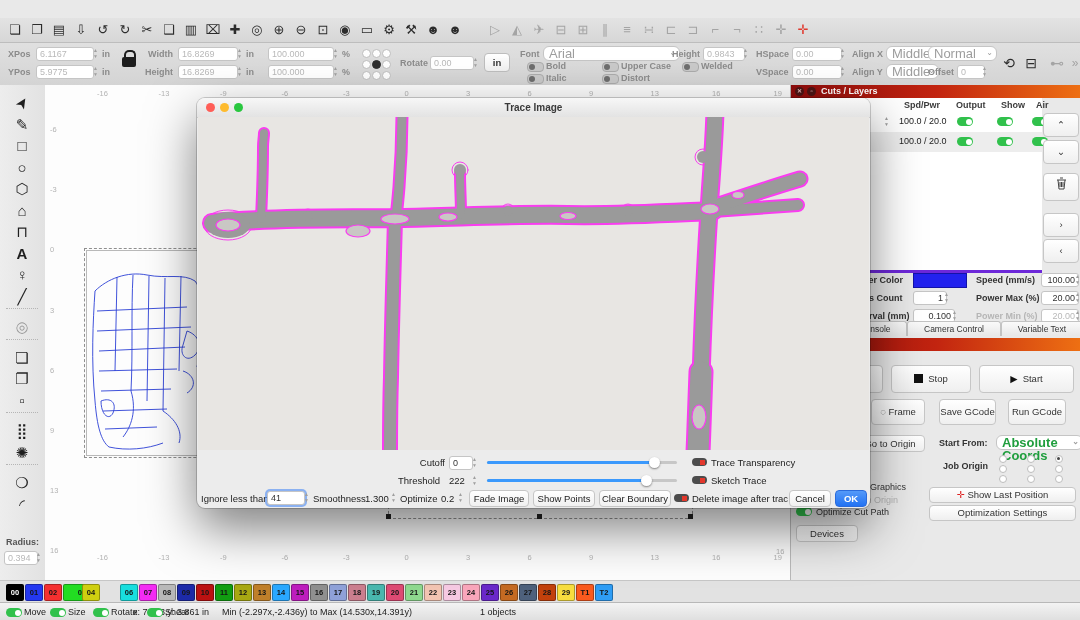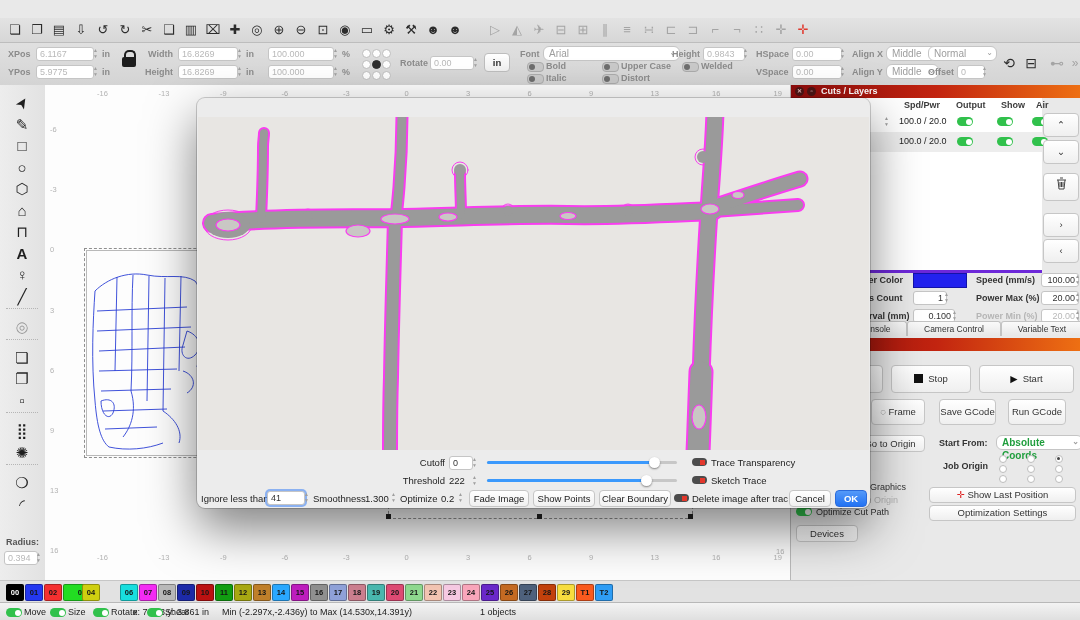--- a/index.html
+++ b/index.html
@@ -20,21 +20,21 @@
   .lbl{position:absolute;color:#8b8b8b;font-weight:bold;font-size:9px;}
   .lbl.dk{color:#555;}
   .fld{position:absolute;background:#fff;border:1px solid #c5c5c5;border-radius:3px;height:12px;
        line-height:12px;padding:0 3px;font-size:9px;color:#b9b9b9;}
   .fld.dark{color:#333;}
   .fld.right{text-align:right;}
   .stp{position:absolute;width:7px;height:13px;color:#9f9f9f;font-size:5px;line-height:6px;text-align:center;}
   .stp::before{content:"▲";display:block;}
   .stp::after{content:"▼";display:block;}
   .combo{position:absolute;background:#fff;border:1px solid #c5c5c5;border-radius:6px;height:13px;line-height:13px;
-         padding:0 12px 0 5px;font-size:10px;color:#9d9d9d;}
+         padding:0 12px 0 5px;font-size:13px;color:#9d9d9d;}
   .combo::after{content:"⌄";position:absolute;right:3px;top:-1px;color:#9d9d9d;font-size:8px;}
   .combo.dark{color:#444;}
   .minitg{position:absolute;width:15px;height:8px;border-radius:4px;background:#c9c9c9;border:1px solid #ababab;}
   .minitg::before{content:"";position:absolute;left:1px;top:1px;width:6px;height:6px;border-radius:50%;background:#6e6e6e;}
   .anchor-grid{position:absolute;display:grid;grid-template-columns:repeat(3,8px);grid-gap:2px;}
   .anchor-grid i{width:7px;height:7px;border-radius:50%;background:#fdfdfd;border:1px solid #bdbdbd;}
   .anchor-grid i.on{background:#2d2d2d;border-color:#2d2d2d;}
   .lock{position:absolute;width:14px;height:10px;background:#1d1d1d;border-radius:2px;}
   .lock::before{content:"";position:absolute;left:2px;top:-7px;width:8px;height:8px;border:2.5px solid #1d1d1d;
                 border-bottom:none;border-radius:5px 5px 0 0;}
@@ -414,20 +414,26 @@
     <span class="sqbtn" style="left:138px;top:402px;width:145px;height:14px;line-height:14px"><span style="color:#d22">✛ </span><span>Show Last Position</span></span>
     <span class="tg" style="left:5px;top:410px;background:#d5d5d5"></span>
     <span class="plbl dim" style="left:25px;top:410px;font-weight:normal">Use Selection Origin</span>
     <span class="tg" style="left:5px;top:422px"></span>
     <span class="plbl" style="left:25px;top:422px;font-weight:normal">Optimize Cut Path</span>
     <span class="sqbtn" style="left:138px;top:420px;width:145px;height:14px;line-height:14px"><span>Optimization Settings</span></span>
     <span class="sqbtn" style="left:5px;top:440px;width:60px;height:15px;line-height:15px"><span>Devices</span></span>
   </div>
 
   <div id="dialog" class="abs">
+    <div id="dlg-titlebar">
+      <span class="dtl" style="left:9px;background:#ff5e57"></span>
+      <span class="dtl" style="left:23px;background:#febb2e"></span>
+      <span class="dtl" style="left:37px;background:#29c73f"></span>
+      <span>Trace Image</span>
+    </div>
     <div id="preview">
       <svg width="671" height="333" viewBox="0 0 671 333">
         <g stroke="#f93df0" fill="none" stroke-linecap="round" stroke-linejoin="round">
           <path stroke-width="20" d="M14,106 C80,100 150,102 200,101 C260,100 320,97 370,98 C420,99 470,96 515,94"></path>
           <path stroke-width="14" d="M515,94 C545,92 575,90 600,88"></path>
           <path stroke-width="17" d="M515,90 C545,80 575,70 602,62"></path>
           <path stroke-width="19" d="M517,-6 C516,30 513,60 511,94 C508,140 505,200 503,260 C502,290 501,315 500,336"></path>
           <path stroke-width="25" d="M503,255 C502,285 501,310 500,336"></path>
           <path stroke-width="16" d="M197,102 C196,140 194,200 193,260 C192,290 192,315 192,336"></path>
           <path stroke-width="12" d="M63,102 C64,80 65,55 65,30 C65,24 66,20 66,16"></path>
@@ -475,21 +481,21 @@
     <span class="dlbl" style="left:212px;top:359px;width:36px;text-align:right">Cutoff</span>
     <span class="fld dark" style="left:252px;top:358px;width:16px">0</span>
     <span class="stp" style="left:274px;top:358px"></span>
     <span class="track" style="left:290px;top:363px;width:190px">
       <span class="trackfill" style="left:0;width:168px"></span>
         <span class="thumb" style="left:162px"></span>
     </span>
     <span class="tgr" style="left:495px;top:360px"></span>
     <span class="dlbl" style="left:514px;top:359px">Trace Transparency</span>
 
-    <span class="dlbl" style="left:196px;top:377px;width:52px;text-align:right">Threshold</span>
+    <span class="dlbl" style="left:196px;top:377px;width:52px;text-align:center">Threshold</span>
     <span class="dlbl" style="left:252px;top:377px">222</span>
     <span class="stp" style="left:274px;top:376px"></span>
     <span class="track" style="left:290px;top:381px;width:190px">
       <span class="trackfill" style="left:0;width:160px"></span>
         <span class="thumb" style="left:154px"></span>
     </span>
     <span class="tgr" style="left:495px;top:378px"></span>
     <span class="dlbl" style="left:514px;top:377px">Sketch Trace</span>
 
     <span class="dlbl" style="left:4px;top:395px">Ignore less than</span>

